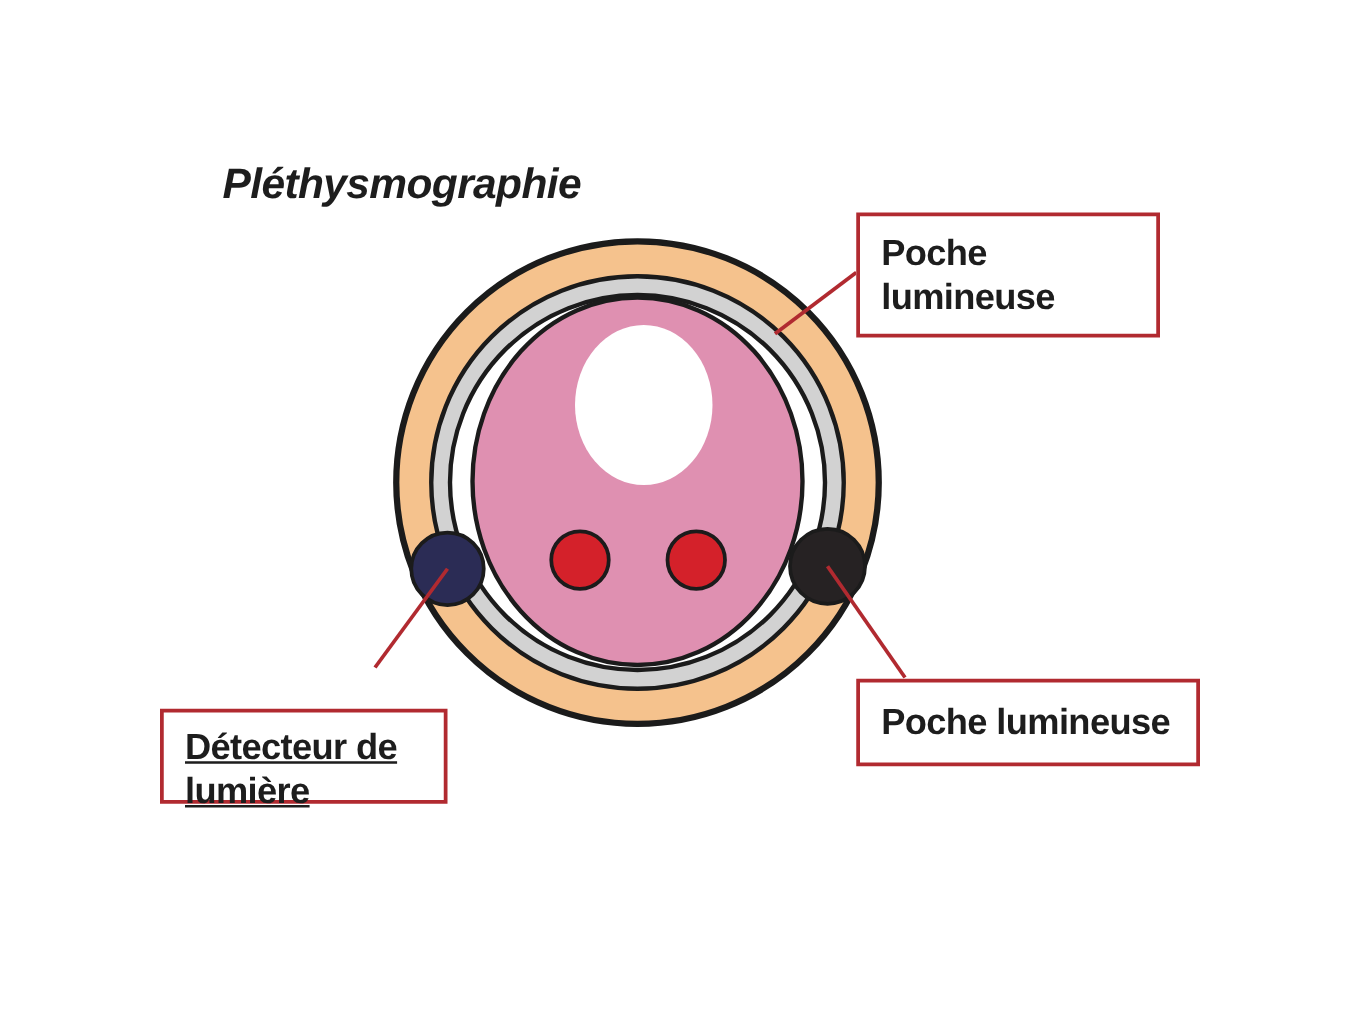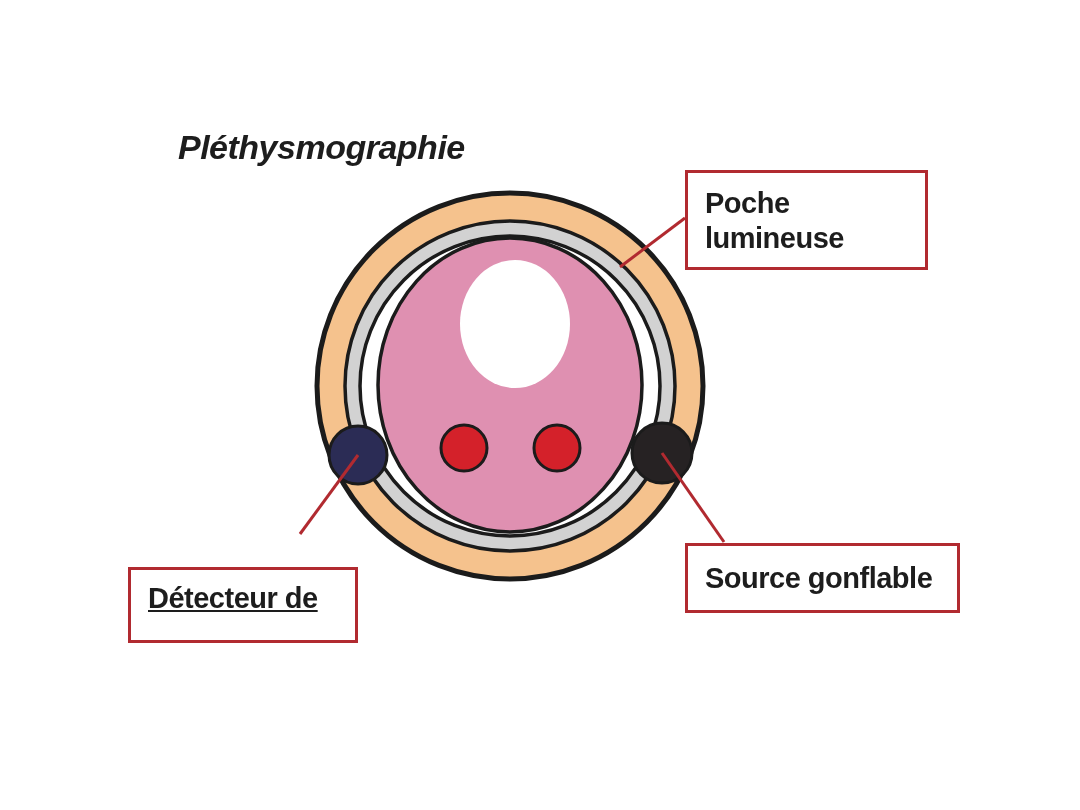--- a/index.html
+++ b/index.html
@@ -94,19 +94,20 @@
     <line x1="662" y1="453" x2="724" y2="542" class="ann-line" stroke="#B12A30"></line>
   </svg>
 
   <div class="label-box box-cuff">
     <div>Poche</div>
     <div>lumineuse</div>
   </div>
 
   <div class="label-box box-detector">
     <div>Détecteur de</div>
+    <div>lumière</div>
   </div>
 
   <div class="label-box box-source">
-    <div>Source gonflable</div>
+    <div>Poche lumineuse</div>
   </div>
 
 </div>
 
 </body></html>

